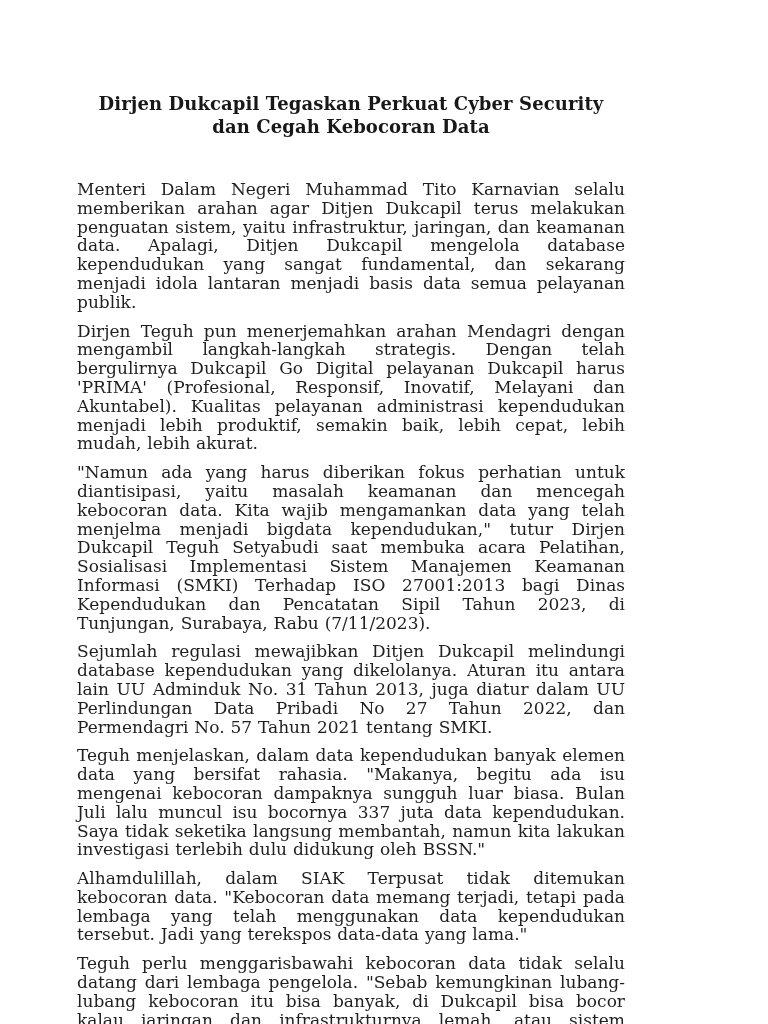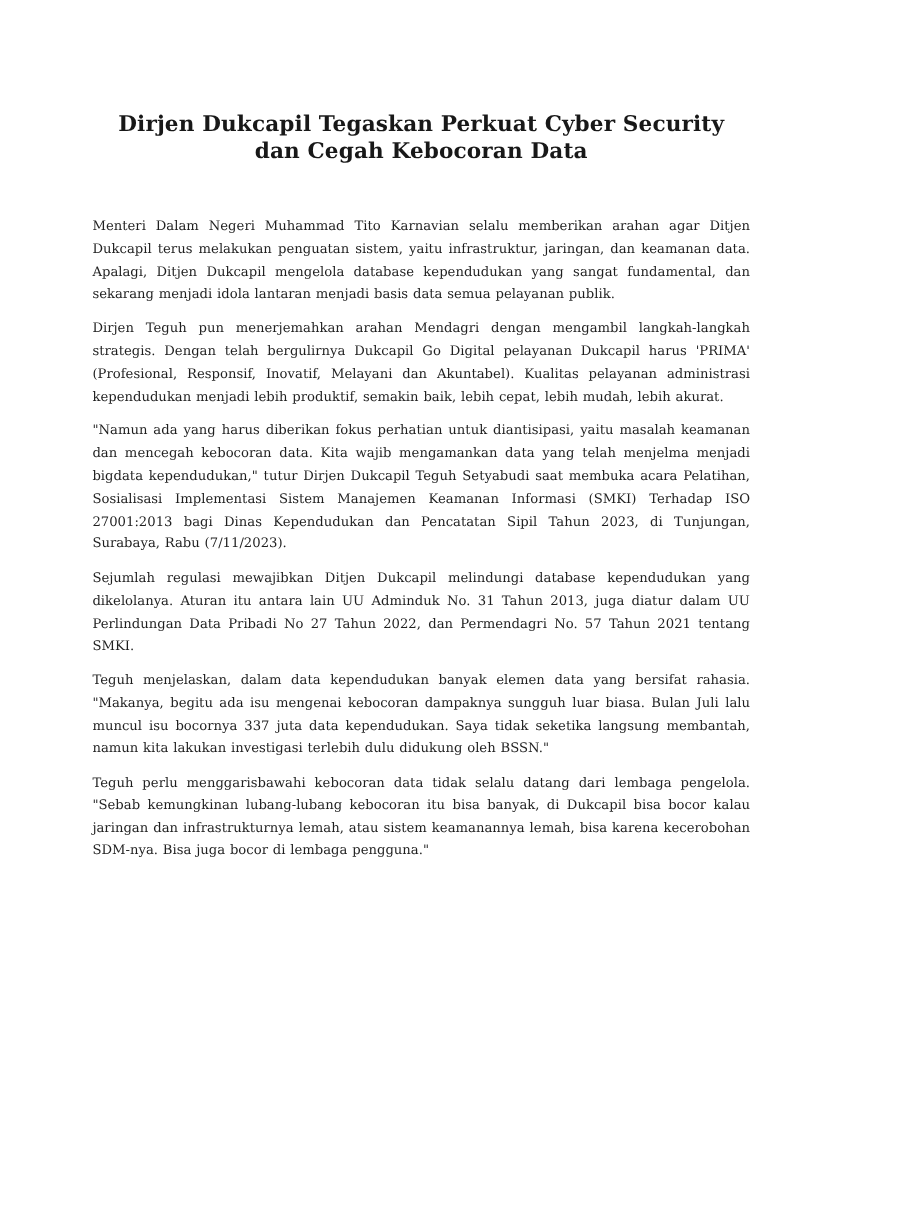--- a/index.html
+++ b/index.html
@@ -30,36 +30,37 @@
     font-size: 18px;
     line-height: 23px;
     text-align: center;
     color: #181818;
     margin: 0 0 42px 0;
     padding: 0 8px;
     letter-spacing: 0.1px;
   }
   .doc-paragraph {
     font-family: "DejaVu Serif", "Liberation Serif", serif;
-    font-size: 11px;
+    font-size: 17px;
     line-height: 18.8px;
     text-align: justify;
     color: #1f1f1f;
     margin: 0 0 10px 0;
     word-spacing: 0.5px;
   }
 </style>
 </head>
 <body>
 
 <div class="viewport">
   <div class="page">
     <div class="content">
       <h1 class="doc-title">Dirjen Dukcapil Tegaskan Perkuat Cyber Security dan Cegah Kebocoran Data</h1>
       <p class="doc-paragraph">Menteri Dalam Negeri Muhammad Tito Karnavian selalu memberikan arahan agar Ditjen Dukcapil terus melakukan penguatan sistem, yaitu infrastruktur, jaringan, dan keamanan data. Apalagi, Ditjen Dukcapil mengelola database kependudukan yang sangat fundamental, dan sekarang menjadi idola lantaran menjadi basis data semua pelayanan publik.</p>
       <p class="doc-paragraph">Dirjen Teguh pun menerjemahkan arahan Mendagri dengan mengambil langkah-langkah strategis. Dengan  telah bergulirnya Dukcapil Go Digital pelayanan Dukcapil harus 'PRIMA' (Profesional, Responsif, Inovatif, Melayani dan Akuntabel). Kualitas pelayanan administrasi kependudukan menjadi lebih produktif, semakin baik, lebih cepat, lebih mudah, lebih akurat.</p>
       <p class="doc-paragraph">"Namun ada yang harus diberikan fokus perhatian untuk diantisipasi, yaitu masalah keamanan dan mencegah kebocoran data. Kita wajib mengamankan data yang telah menjelma menjadi bigdata kependudukan," tutur Dirjen Dukcapil Teguh Setyabudi saat membuka acara Pelatihan, Sosialisasi Implementasi Sistem Manajemen Keamanan Informasi (SMKI) Terhadap ISO 27001:2013 bagi Dinas Kependudukan dan Pencatatan Sipil Tahun 2023, di Tunjungan, Surabaya, Rabu (7/11/2023).</p>
       <p class="doc-paragraph">Sejumlah regulasi mewajibkan Ditjen Dukcapil melindungi database kependudukan yang dikelolanya. Aturan itu antara lain UU Adminduk No. 31 Tahun 2013, juga diatur dalam UU Perlindungan Data Pribadi No 27 Tahun 2022, dan Permendagri No. 57 Tahun 2021 tentang SMKI.</p>
       <p class="doc-paragraph">Teguh menjelaskan, dalam data kependudukan banyak elemen data yang bersifat rahasia. "Makanya, begitu ada isu mengenai kebocoran dampaknya sungguh luar biasa. Bulan Juli lalu muncul isu bocornya 337 juta data kependudukan. Saya tidak seketika langsung membantah, namun kita lakukan investigasi terlebih dulu didukung oleh BSSN."</p>
+      <p class="doc-paragraph">Alhamdulillah, dalam SIAK Terpusat tidak ditemukan kebocoran data. "Kebocoran data memang terjadi, tetapi pada lembaga yang telah menggunakan data kependudukan tersebut. Jadi yang terekspos data-data yang lama."</p>
       <p class="doc-paragraph">Teguh perlu menggarisbawahi kebocoran data tidak selalu datang dari lembaga pengelola. "Sebab kemungkinan lubang-lubang kebocoran itu bisa banyak, di Dukcapil bisa bocor kalau jaringan dan infrastrukturnya lemah, atau sistem keamanannya lemah, bisa karena kecerobohan SDM-nya. Bisa juga bocor di lembaga pengguna."</p>
     </div>
   </div>
 </div>
 
 </body></html>

